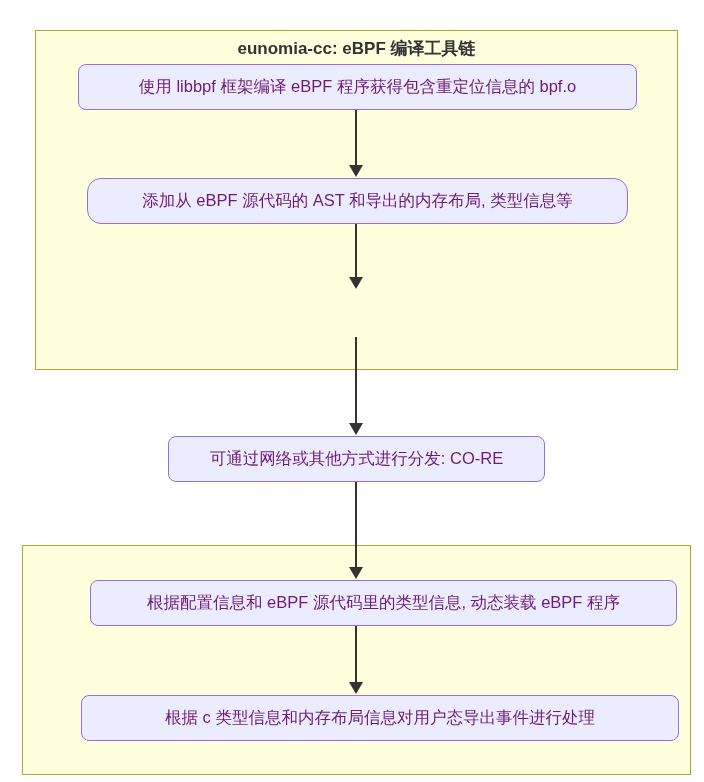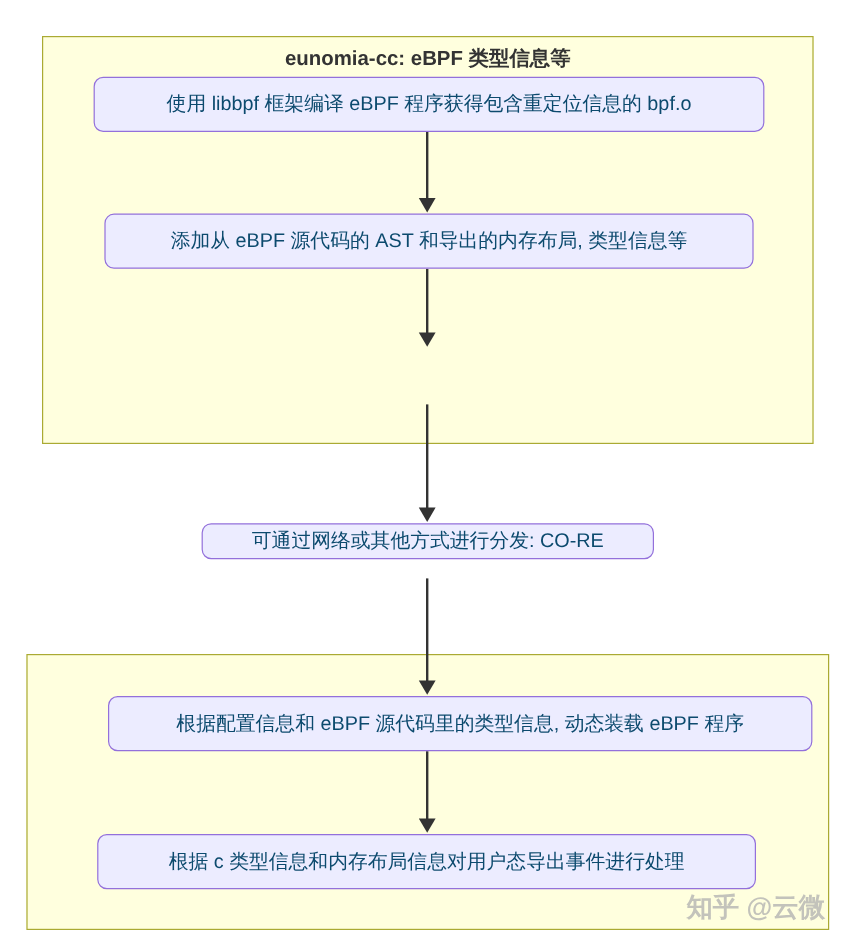--- a/index.html
+++ b/index.html
@@ -34,21 +34,21 @@
   .node {
     position: absolute;
     background: #ececff;
     border: 1.5px solid #9370db;
     border-radius: 8px;
     box-sizing: border-box;
     display: flex;
     align-items: center;
     justify-content: center;
     font-size: 16.5px;
-    color: #0c4a6e;
+    color: #701a75;
     text-align: center;
     white-space: nowrap;
     z-index: 3;
   }
   .edge-line {
     position: absolute;
     width: 2px;
     background: #333333;
     z-index: 2;
   }
@@ -71,45 +71,44 @@
     white-space: nowrap;
     z-index: 4;
   }
 </style>
 </head>
 <body>
 
 <div class="canvas">
 
   <div class="cluster" style="left:35px; top:30px; width:643px; height:340px;"></div>
-  <div class="cluster-title" style="left:35px; top:37px; width:643px;">eunomia-cc: eBPF 类型信息等</div>
+  <div class="cluster-title" style="left:35px; top:37px; width:643px;">eunomia-cc: eBPF 编译工具链</div>
 
   <div class="cluster" style="left:22px; top:545px; width:669px; height:230px;"></div>
 
   <div class="edge-line" style="left:355px; top:110px; height:56px;"></div>
   <div class="edge-head" style="left:349px; top:165px;"></div>
 
   <div class="edge-line" style="left:355px; top:224px; height:54px;"></div>
   <div class="edge-head" style="left:349px; top:277px;"></div>
 
   <div class="edge-line" style="left:355px; top:337px; height:87px;"></div>
   <div class="edge-head" style="left:349px; top:423px;"></div>
 
   <div class="edge-line" style="left:355px; top:482px; height:86px;"></div>
   <div class="edge-head" style="left:349px; top:567px;"></div>
 
   <div class="edge-line" style="left:355px; top:626px; height:57px;"></div>
   <div class="edge-head" style="left:349px; top:682px;"></div>
 
   <div class="node" style="left:78px; top:64px; width:559px; height:46px;">使用 libbpf 框架编译 eBPF 程序获得包含重定位信息的 bpf.o</div>
 
-  <div class="node" style="left:87px; top:178px; width:541px; height:46px;">添加从 eBPF 源代码的 AST 和导出的内存布局, 类型信息等</div>
+  <div class="node" style="left:87px; top:178px; width:541px; height:46px;border-radius:14px;">添加从 eBPF 源代码的 AST 和导出的内存布局, 类型信息等</div>
 
 
-  <div class="node" style="left:168px; top:436px; width:377px; height:30px;text-align:center;">可通过网络或其他方式进行分发: CO-RE</div>
+  <div class="node" style="left:168px; top:436px; width:377px; height:46px;text-align:center;">可通过网络或其他方式进行分发: CO-RE</div>
 
   <div class="node" style="left:63px; top:580px; width:587px; height:46px;margin-left:27px;">根据配置信息和 eBPF 源代码里的类型信息, 动态装载 eBPF 程序</div>
 
-  <div class="node" style="left:81px; top:695px; width:549px; height:46px;">根据 c 类型信息和内存布局信息对用户态导出事件进行处理</div>
+  <div class="node" style="left:81px; top:695px; width:598px; height:46px;">根据 c 类型信息和内存布局信息对用户态导出事件进行处理</div>
 
-  <div class="watermark">知乎 @云微</div>
 
 </div>
 
 </body></html>

